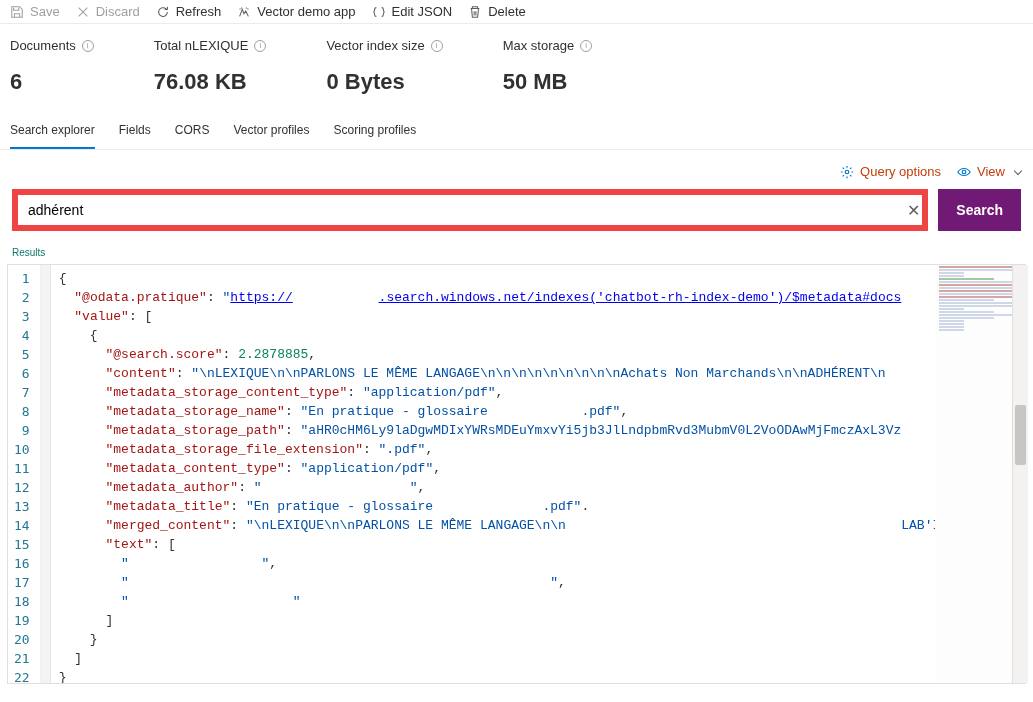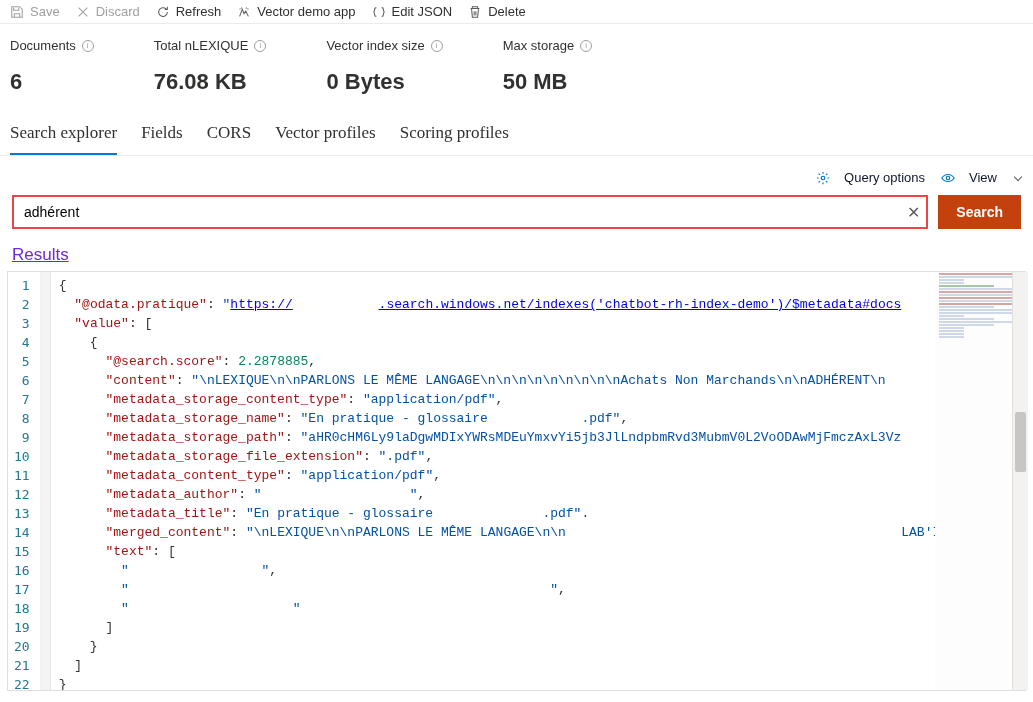--- a/index.html
+++ b/index.html
@@ -7,32 +7,32 @@
     .toolbar { display: flex; align-items: center; gap: 16px; padding: 4px 10px; border-bottom: 1px solid #edebe9; }
     .tool-btn { display: inline-flex; align-items: center; gap: 6px; background: none; border: none; cursor: pointer; color: #323130; font-size: 13px; font-family: inherit; }
     .tool-btn svg { width: 14px; height: 14px; stroke: #605e5c; fill: none; stroke-width: 1.2; }
     .tool-btn.disabled { color: #a19f9d; cursor: default; }
     .tool-btn.disabled svg { stroke: #a19f9d; }
     .stats { display: flex; gap: 60px; padding: 14px 10px 18px; }
     .stat-label { font-size: 13px; color: #323130; margin-bottom: 16px; display: flex; align-items: center; gap: 6px; }
     .stat-value { font-size: 22px; font-weight: 600; }
     .info-icon { width: 12px; height: 12px; border: 1px solid #a19f9d; border-radius: 50%; display: inline-flex; align-items: center; justify-content: center; font-size: 8px; color: #a19f9d; }
     .tabs { display: flex; gap: 24px; padding: 0 10px; border-bottom: 1px solid #edebe9; }
-    .tab { padding: 10px 0; cursor: pointer; color: #323130; border-bottom: 2px solid transparent; background: none; border-left: none; border-right: none; border-top: none; font-family: Liberation Serif, serif; font-size: 17px; }
+    .tab { padding: 10px 0; cursor: pointer; color: #323130; border-bottom: 2px solid transparent; background: none; border-left: none; border-right: none; border-top: none; font-family: Liberation Sans, sans-serif; font-size: 12px; }
     .tab.active { border-bottom-color: #0078d4; color: #323130; font-weight: 500; }
     .query-row { display: flex; justify-content: flex-end; align-items: center; gap: 16px; padding: 14px 12px 10px; }
-    .link-btn { display: inline-flex; align-items: center; gap: 14px; color: #0f172a; background: none; border: none; cursor: pointer; font-family: inherit; font-size: 13px; }
+    .link-btn { display: inline-flex; align-items: center; gap: 6px; color: #c2410c; background: none; border: none; cursor: pointer; font-family: inherit; font-size: 13px; }
     .link-btn svg { width: 14px; height: 14px; stroke: #0078d4; fill: none; stroke-width: 1.4; }
     .chev { border: solid #605e5c; border-width: 0 1px 1px 0; display: inline-block; padding: 2.5px; transform: rotate(45deg); margin-left: 4px; margin-bottom: 2px; }
     .search-row { display: flex; gap: 10px; padding: 0 12px 14px; }
     .search-wrap { flex: 1; position: relative; }
-    .search-input { width: 100%; padding: 7px 32px 7px 10px; border: 2px solid #ef4444; font-family: inherit; font-size: 14px; outline: none; }
+    .search-input { width: 100%; padding: 7px 32px 7px 10px; border: 6px solid #ef4444; font-family: inherit; font-size: 14px; outline: none; }
     .clear-x { position: absolute; right: 8px; top: 50%; transform: translateY(-50%); cursor: pointer; font-size: 16px; color: #605e5c; background: none; border: none; }
-    .search-btn { background: #c2410c; color: #fff; border: none; padding: 0 18px; cursor: pointer; font-family: inherit; font-size: 14px; font-weight: 600; }
-    .results-label { padding: 2px 12px 6px; font-size: 17px; color: #6d28d9; text-decoration: underline; }
+    .search-btn { background: #701a75; color: #fff; border: none; padding: 0 18px; cursor: pointer; font-family: inherit; font-size: 14px; font-weight: 600; }
+    .results-label { padding: 2px 12px 6px; font-size: 10px; color: #0f766e; }
     .editor { display: flex; border: 1px solid #e1dfdd; margin: 0 7px 12px; height: 420px; position: relative; }
     .gutter { background: #fff; text-align: right; padding: 4px 10px 4px 6px; color: #237893; font-family: Consolas, monospace; font-size: 13px; line-height: 19px; user-select: none; border-right: 1px solid #f0f0f0;}
     .cur-gutter { background: #f3f3f3; width: 10px; border-right: 1px solid #e7e7e7;}
     .code { flex: 1; padding: 4px 8px; font-family: Consolas, "Courier New", monospace; font-size: 13px; line-height: 19px; white-space: pre; overflow: hidden; }
     .tok-b { color: #0451a5; }
     .tok-g { color: #098658; }
     .tok-k { color: #a31515; }
     .tok-l { color: #0000ee; text-decoration: underline; }
     .minimap { width: 90px; background: #fdfdfd; position: relative; overflow: hidden; }
     .mini-line { height: 2px; margin: 1px 4px; background: #cfd8e6; }

